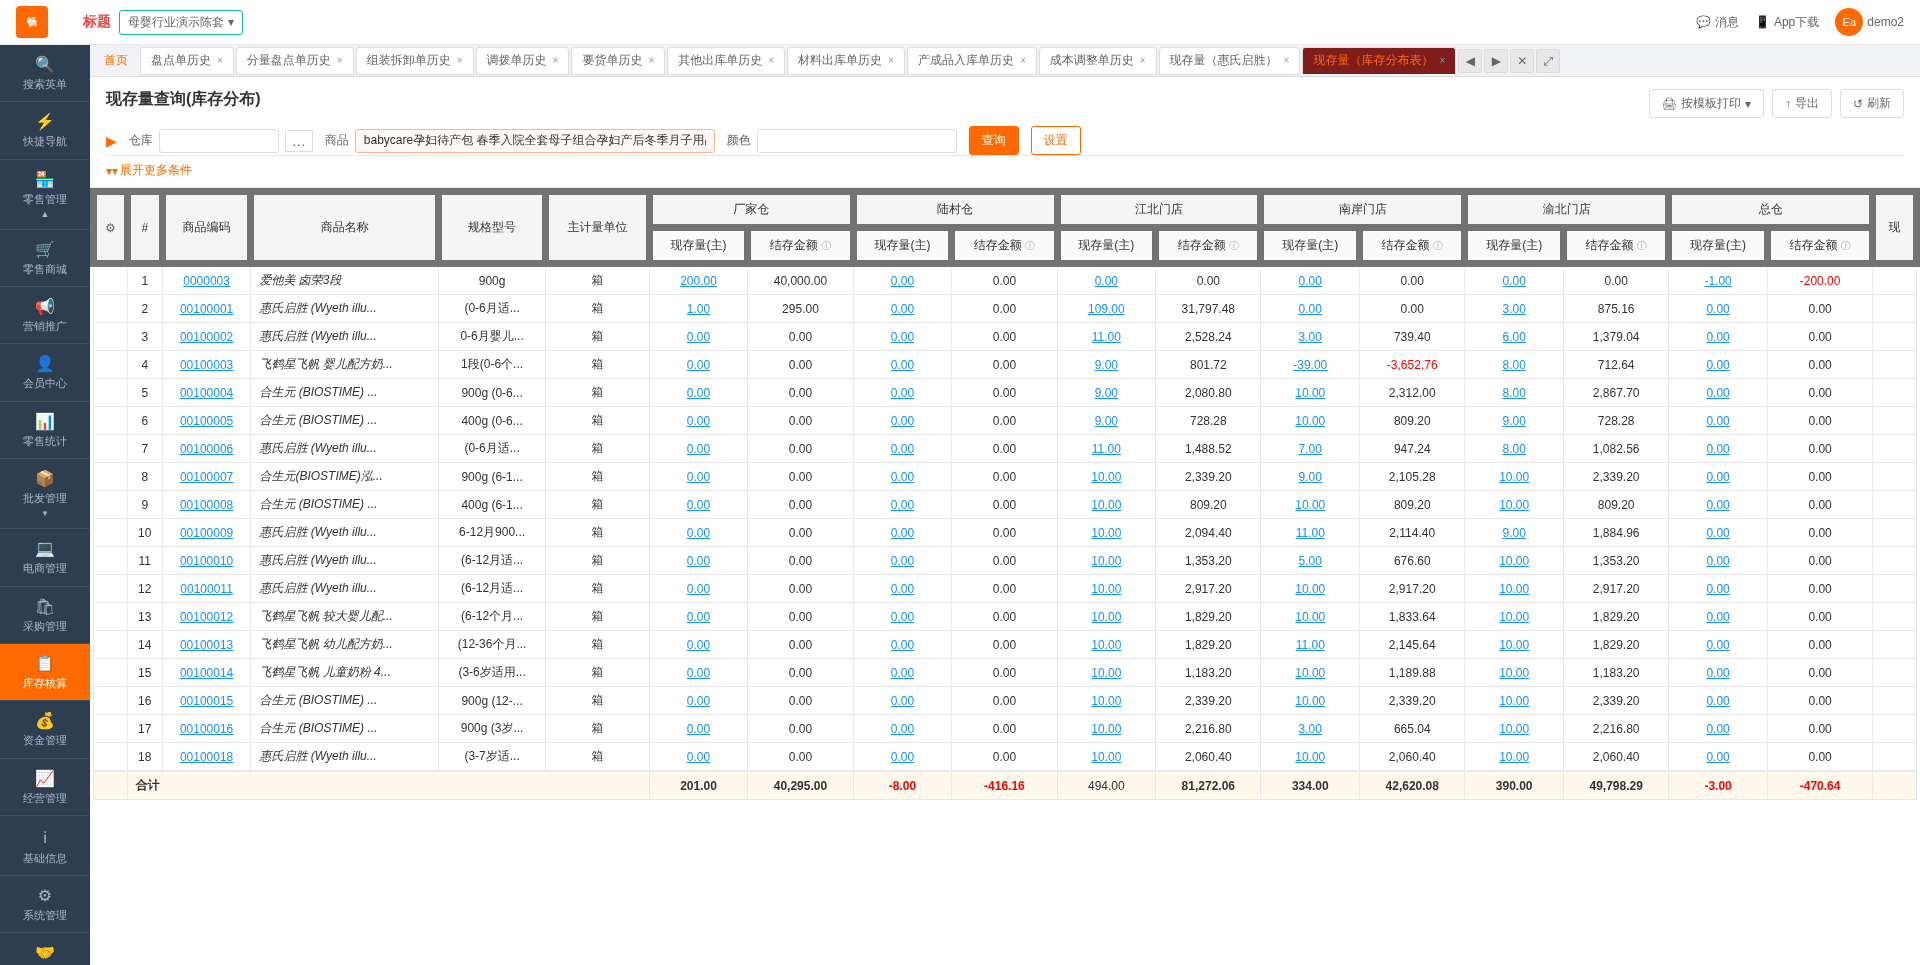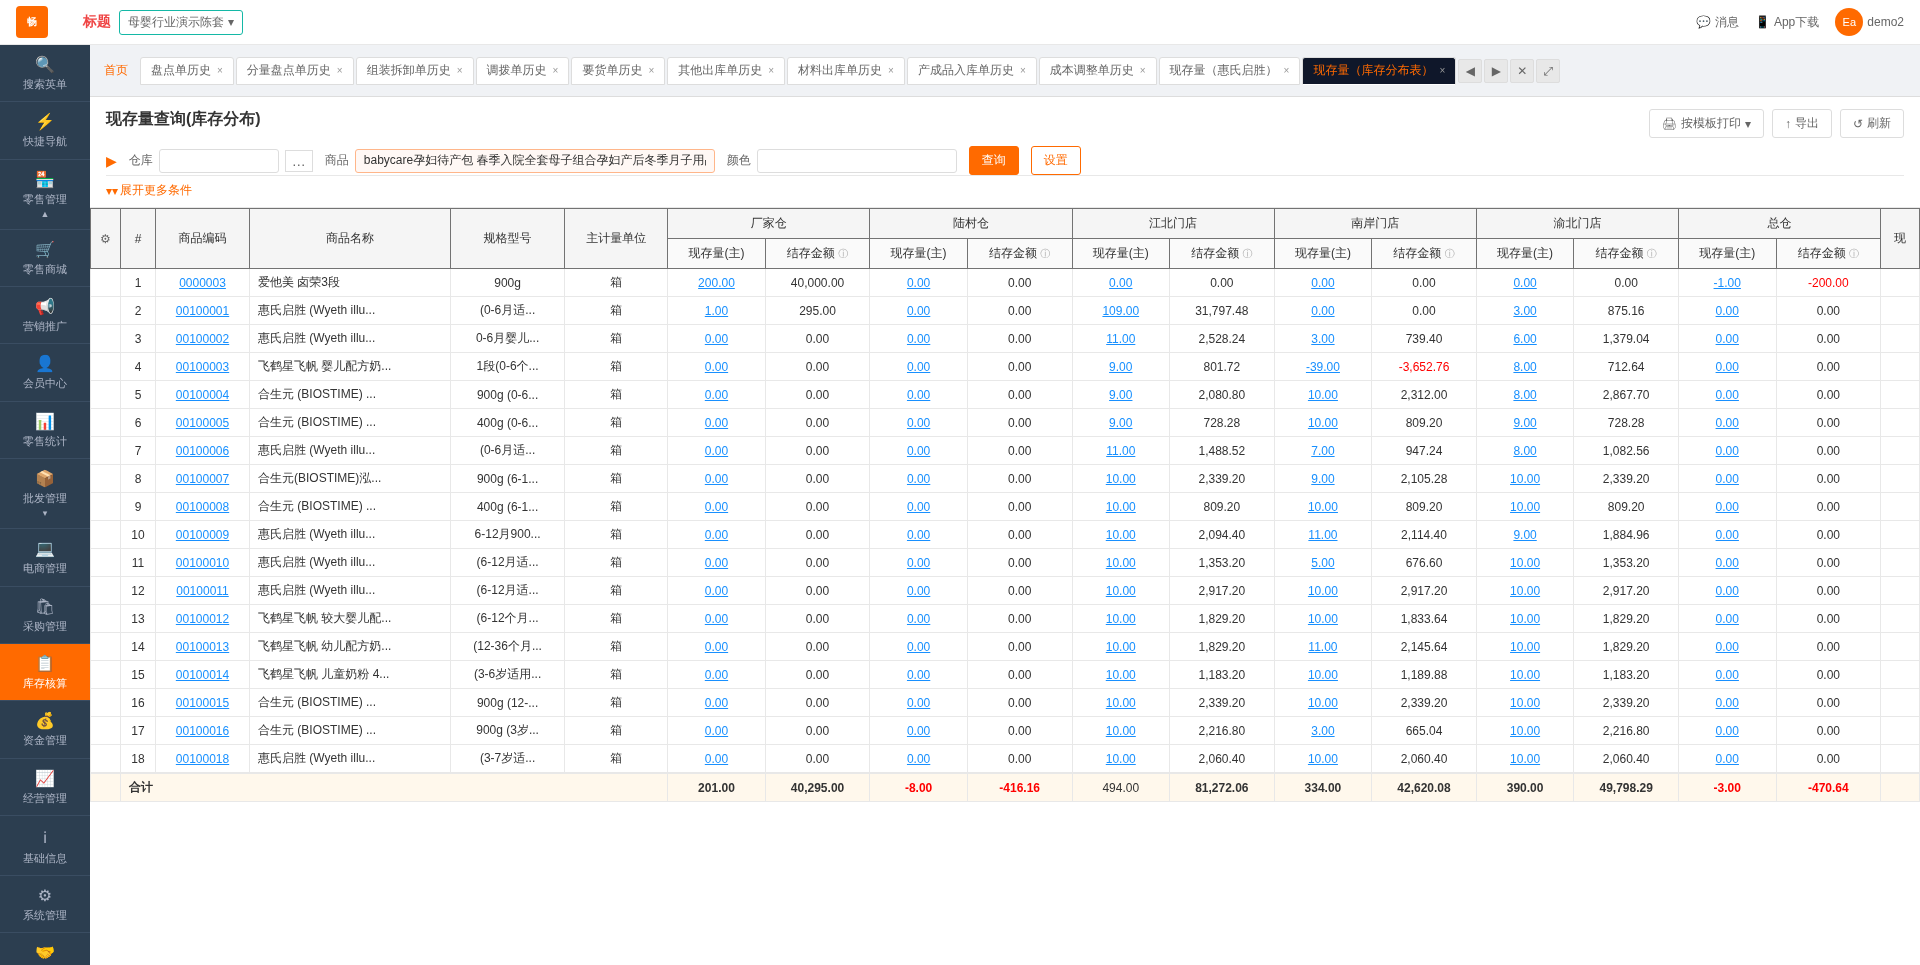--- a/index.html
+++ b/index.html
@@ -60,40 +60,40 @@
 
     
     .main { margin-left: 90px; flex: 1; display: flex; flex-direction: column; min-height: 0; }
 
     
     .tab-bar {
       background: #f0f2f5;
       display: flex;
       align-items: center;
       padding: 0 4px;
-      height: 52px;
+      height: 32px;
       border-bottom: 1px solid #ddd;
       overflow: hidden;
       gap: 2px;
     }
     .tab-item {
       display: flex;
       align-items: center;
       gap: 4px;
       padding: 0 10px;
       height: 28px;
       background: #fff;
       border: 1px solid #ddd;
       border-radius: 3px 3px 0 0;
       cursor: pointer;
       font-size: 12px;
       color: #666;
       white-space: nowrap;
     }
-    .tab-item.active { background: #0f172a; color: #ff6a00; border-bottom-color: #fff; justify-content: space-between; }
+    .tab-item.active { background: #7f1d1d; color: #ff6a00; border-bottom-color: #fff; justify-content: space-between; }
     .tab-item .close-btn { color: #999; font-size: 10px; cursor: pointer; margin-left: 2px; }
     .tab-nav-btn { width: 24px; height: 24px; background: #e8e8e8; border: 1px solid #ddd; cursor: pointer; display: flex; align-items: center; justify-content: center; font-size: 12px; color: #666; border-radius: 2px; }
     .tab-home { padding: 0 10px; color: #ff6a00; font-size: 12px; cursor: pointer; }
 
     
     .page-header {
       background: #fff;
       padding: 12px 16px 8px;
       border-bottom: 1px solid #e8e8e8;
     }
@@ -133,38 +133,38 @@
     .table-area { flex: 1; overflow: auto; background: #fff; }
     
     .data-table {
       width: 100%;
       border-collapse: collapse;
       font-size: 12px;
       min-width: 1600px;
     }
     .data-table th {
       background: #f5f5f5;
-      border: 1px solid #737373;
+      border: 7px solid #737373;
       padding: 6px 8px;
       text-align: center;
       font-weight: normal;
       color: #333;
       white-space: nowrap;
       position: sticky;
       top: 0;
       z-index: 10;
     }
     .data-table td {
       border: 1px solid #e8e8e8;
       padding: 5px 8px;
       text-align: center;
       color: #333;
       white-space: nowrap;
     }
-    .data-table td.text-left { text-align: left; }
+    .data-table td.text-left { text-align: left; font-style: italic; }
     .data-table td.negative { color: #f00; }
     .data-table td.link { color: #1890ff; cursor: pointer; text-decoration: underline; }
     .col-group-header { background: #f0f0f0; }
     
     .settings-icon { color: #666; cursor: pointer; }
     
     .footer-row td { background: #fff8ec; font-weight: bold; border-top: 2px solid #e8e8e8; }
     
     .info-icon { color: #aaa; cursor: pointer; font-size: 10px; }
     

